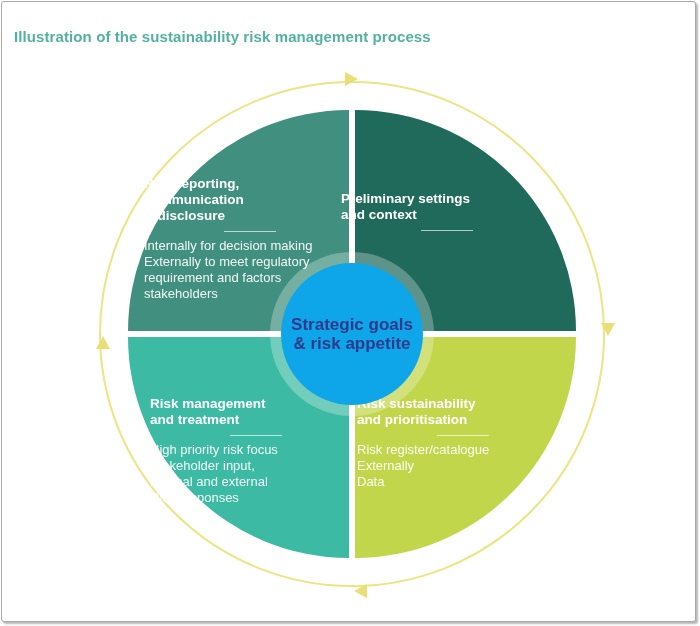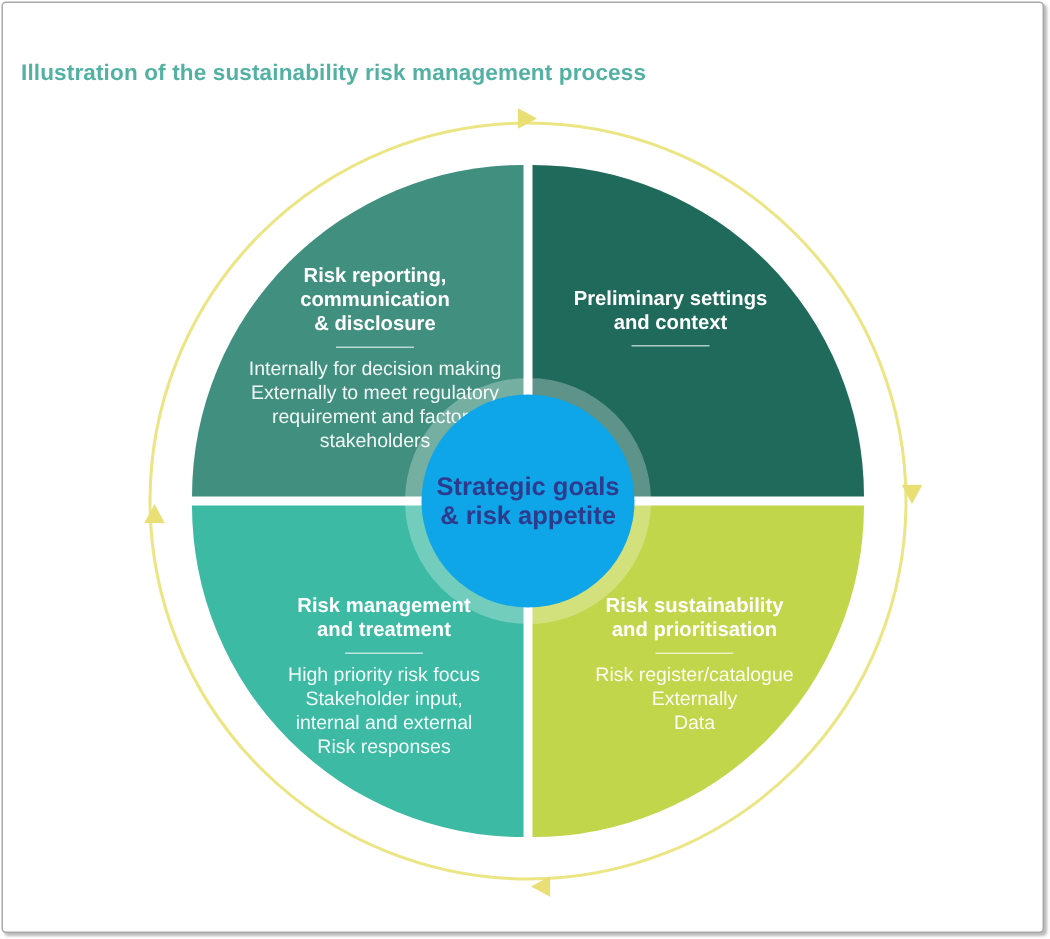--- a/index.html
+++ b/index.html
@@ -18,21 +18,20 @@
     border-radius: 3px;
     box-shadow: 2px 2px 2px rgba(0,0,0,0.28);
   }
   .fig-title {
     position: absolute;
     left: 14px; top: 28px;
     font-size: 15px;
     font-weight: 600;
     letter-spacing: 0.1px;
     white-space: nowrap;
-    margin-top: 12px;
   }
   .diagram {
     position: absolute; inset: 0;
   }
   
   .ring {
     position: absolute;
     left: 99px; top: 81px;
     width: 506px; height: 506px;
     box-sizing: border-box;
@@ -60,21 +59,21 @@
   }
   .quad { width: 100%; height: 100%; }
   .quad.tl { border-top-left-radius: 100%; }
   .quad.tr { border-top-right-radius: 100%; }
   .quad.bl { border-bottom-left-radius: 100%; }
   .quad.br { border-bottom-right-radius: 100%; }
   
   .qtext {
     position: absolute;
     width: 212px;
-    text-align: center;
+    text-align: left;
     color: #ffffff;
   }
   .qt-tl { left: 16px;  top: 66px;  }
   .qt-tr { left: 213px; top: 81px;  }
   .qt-bl { left: 22px;  top: 286px; }
   .qt-br { left: 229px; top: 286px; }
   .q-title {
     font-size: 13.5px;
     font-weight: 700;
     line-height: 16px;

